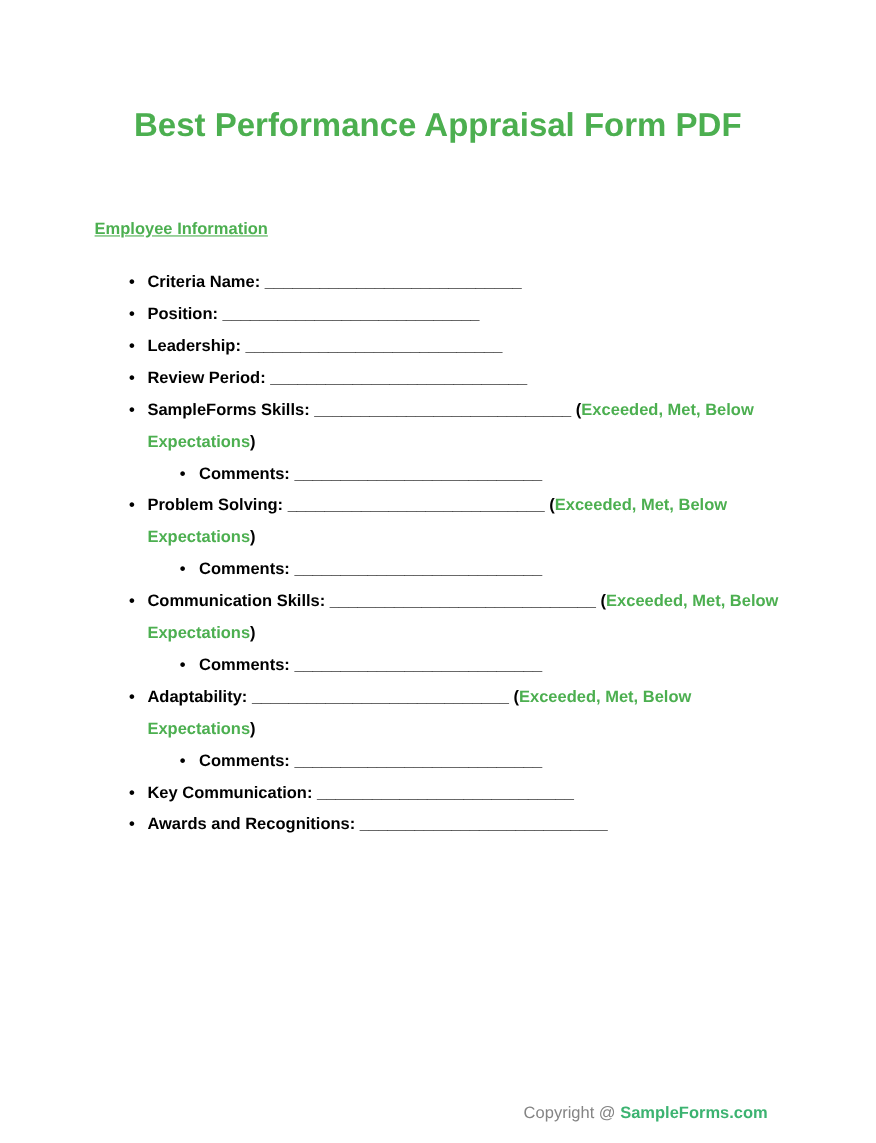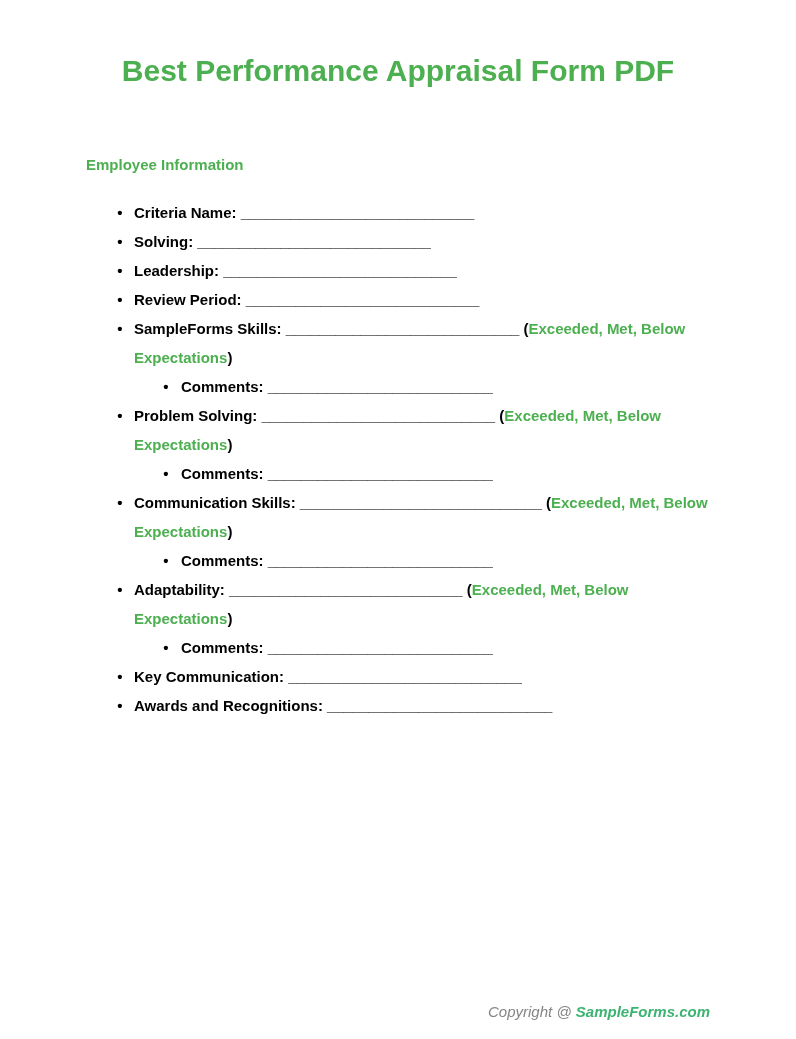--- a/index.html
+++ b/index.html
@@ -10,36 +10,37 @@
   * { box-sizing: border-box; }
   html, body { margin: 0; padding: 0; }
   body {
     width: 796px;
     height: 1039px;
     background: #ffffff;
     font-family: "Liberation Sans", sans-serif;
     position: relative;
     overflow: hidden;
   }
-  .page { padding-top: 54px; }
+  .page { padding-top: 98px; }
   .doc-title {
     color: var(--accent_green, #4caf50);
     font-weight: bold;
     font-size: 30px;
     line-height: 34px;
     text-align: center;
     margin: 0;
   }
   .section { margin-left: 86px; width: 640px; }
   .section-heading {
     color: var(--accent_green, #4caf50);
     font-weight: bold;
     font-size: 15px;
     line-height: 29px;
     margin: 20px 0 19px 0;
+    text-decoration: underline;
   }
   .section.first .section-heading { margin-top: 62px; }
   .list-item {
     position: relative;
     padding-left: 48px;
     font-size: 15px;
     font-weight: bold;
     line-height: 29px;
     color: #000000;
   }
@@ -49,46 +50,45 @@
     top: 0;
     width: 16px;
     text-align: center;
   }
   .list-item.sub { padding-left: 95px; }
   .list-item.sub .bullet { left: 72px; }
   .green { color: var(--accent_green, #4caf50); }
   .blank { letter-spacing: 0; }
   .footer {
     position: absolute;
-    right: 86px;
+    right: 98px;
     bottom: 18px;
     font-size: 15px;
     line-height: 18px;
-    font-style: italic;
   }
   .footer .copy { color: var(--footer_gray, #808080); font-weight: normal; }
   .footer .brand { color: var(--footer_green, #3cb371); font-weight: bold; }
 </style>
 </head>
 <body>
 
 <div class="page">
 
   <h1 class="doc-title">Best Performance Appraisal Form PDF</h1>
 
   <div class="section first">
     <div class="section-heading">Employee Information</div>
 
     <div class="list-item">
       <span class="bullet">•</span>
       <span>Criteria Name: </span><span class="blank">____________________________</span>
     </div>
     <div class="list-item">
       <span class="bullet">•</span>
-      <span>Solving: </span><span class="blank">____________________________</span>
+      <span>Position: </span><span class="blank">____________________________</span>
     </div>
     <div class="list-item">
       <span class="bullet">•</span>
       <span>Leadership: </span><span class="blank">____________________________</span>
     </div>
     <div class="list-item">
       <span class="bullet">•</span>
       <span>Review Period: </span><span class="blank">____________________________</span>
     </div>
   </div>

